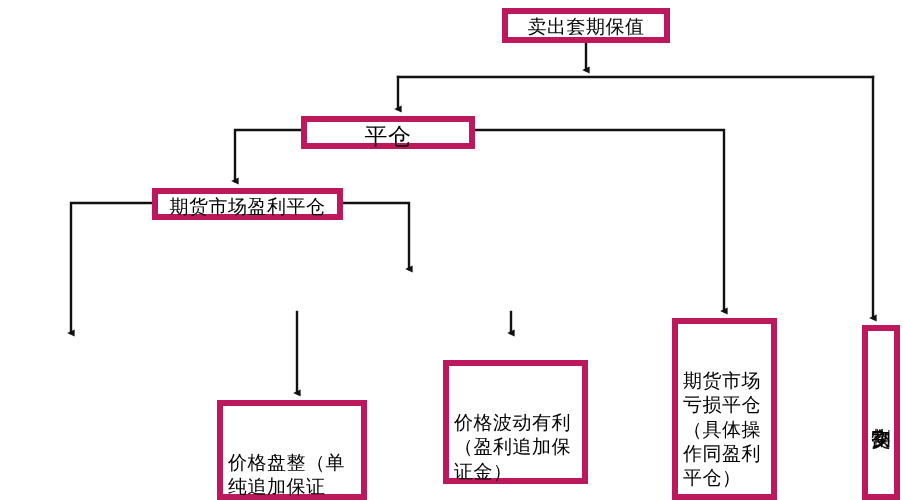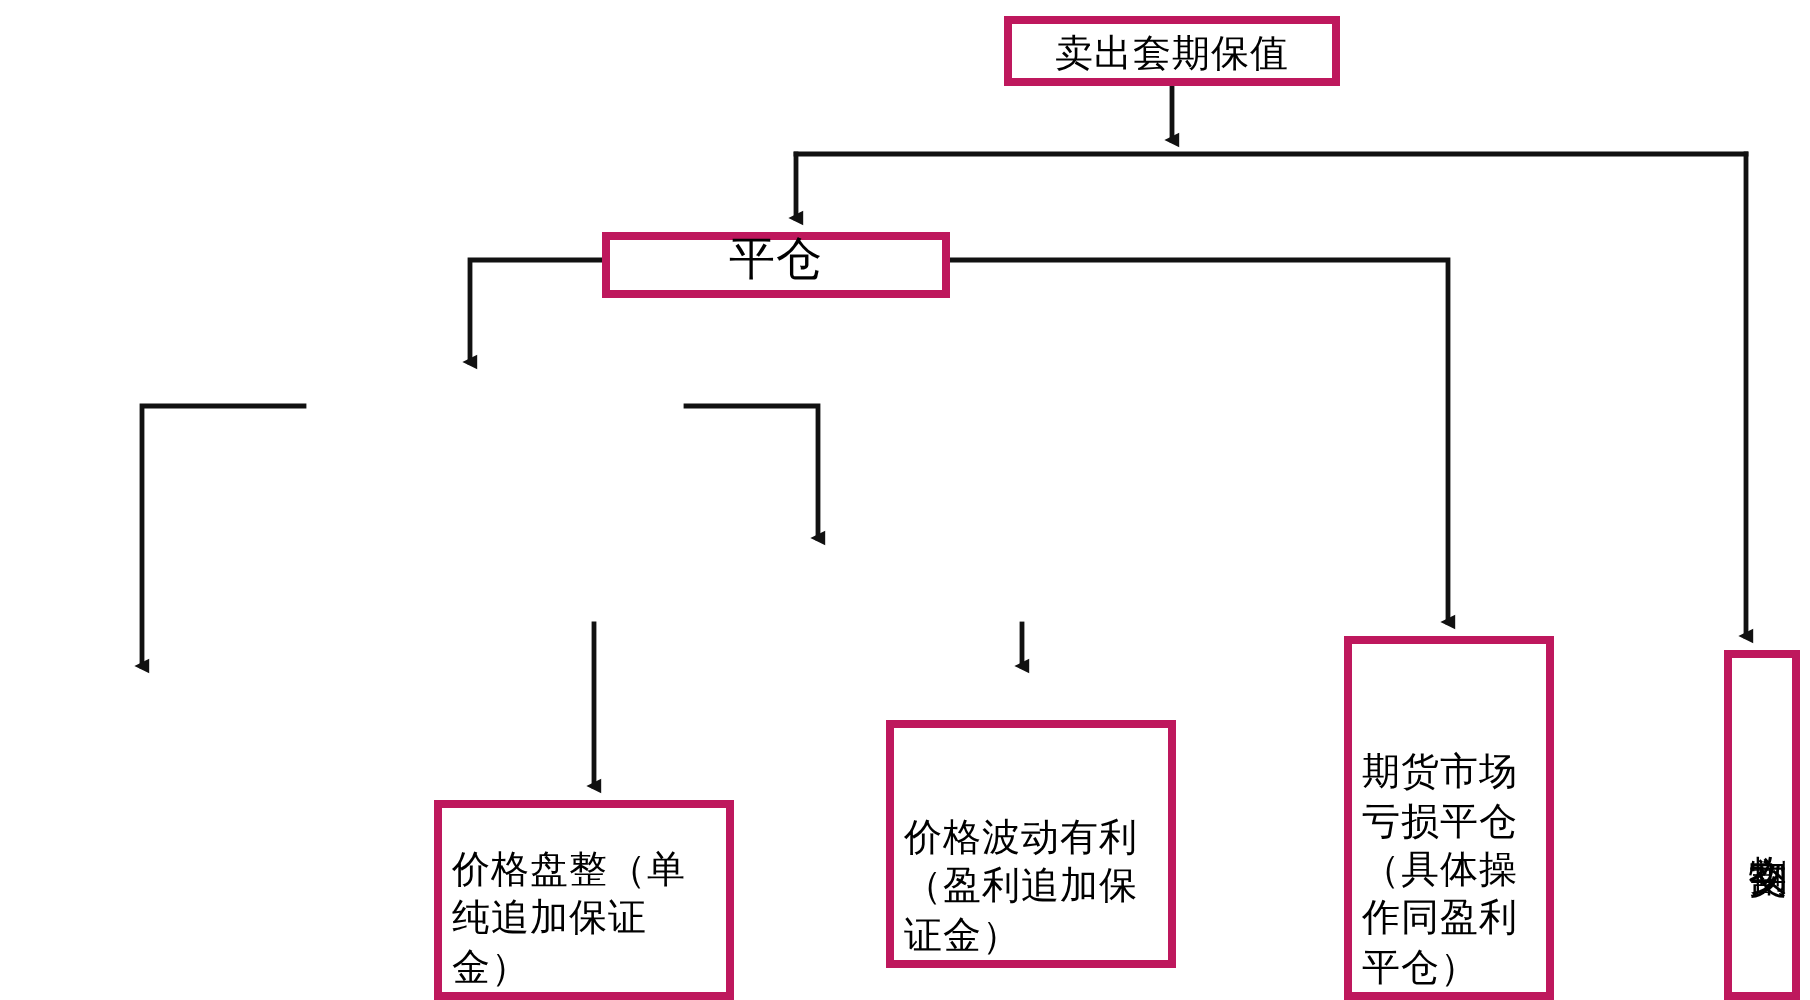--- a/index.html
+++ b/index.html
@@ -19,24 +19,24 @@
     position: absolute;
     left: 0;
     top: 0;
     width: 905px;
     height: 500px;
     pointer-events: none;
   }
   .node {
     position: absolute;
     box-sizing: border-box;
-    border: 4px solid #be185d;
+    border: 6px solid #be185d;
     background: #ffffff;
     display: flex;
-    align-items: flex-end;
+    align-items: flex-start;
     justify-content: center;
     color: #000000;
     line-height: 1.28;
     letter-spacing: 0.5px;
     z-index: 2;
   }
   .node .txt {
     display: block;
     width: 100%;
     padding: 0 5px;
@@ -99,20 +99,23 @@
   </svg>
 
   <div class="node center" id="n-top">
     <span class="txt">卖出套期保值</span>
   </div>
 
   <div class="node center" id="n-close">
     <span class="txt">平仓</span>
   </div>
 
+  <div class="node center" id="n-profit">
+    <span class="txt">期货市场盈利平仓</span>
+  </div>
 
 
 
   <div class="node left" id="n-flat">
     <span class="txt">价格盘整（单纯追加保证金）</span>
   </div>
 
   <div class="node left" id="n-favor">
     <span class="txt">价格波动有利（盈利追加保证金）</span>
   </div>

